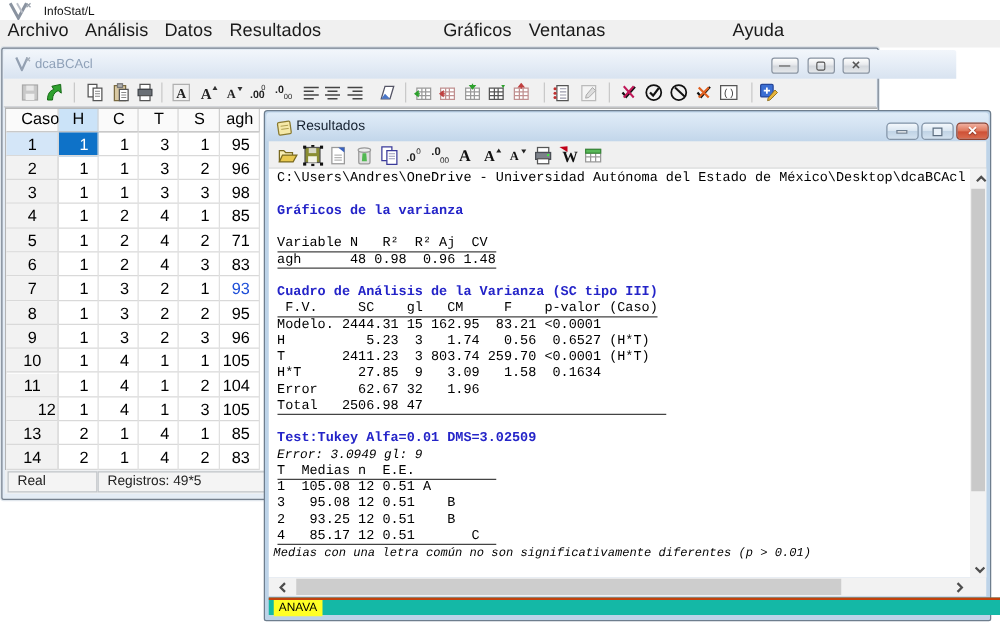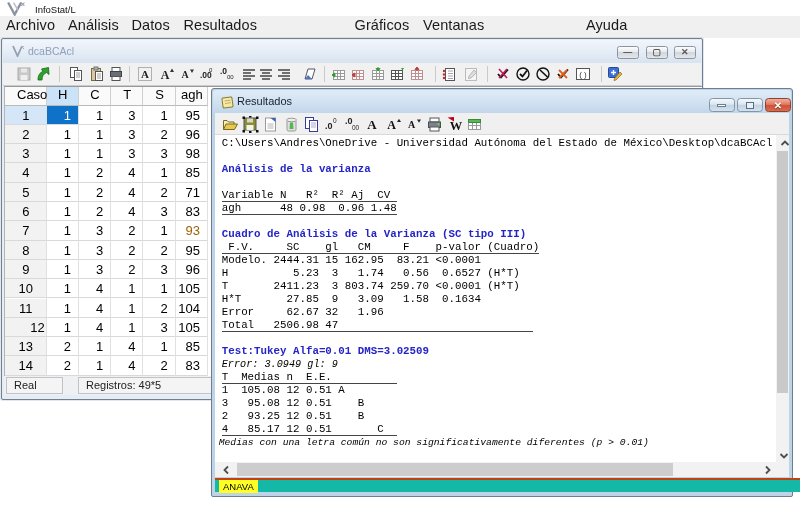--- a/index.html
+++ b/index.html
@@ -9,21 +9,21 @@
 
 
 #apptitle{left:0;top:0;width:800px;height:16px;background:#fff}
 #apptitle .txt{left:35px;top:4px;font-size:9.5px;color:#111}
 
 #menubar{left:0;top:16px;width:800px;height:21.5px;background:#f0f0f0}
 #menubar span{position:absolute;top:-2px;height:21.5px;line-height:22px;font-size:14.5px;color:#1a1a1a;letter-spacing:0.1px}
 
 
 #datawin{left:1px;top:37.5px;width:702px;height:362.5px;background:#e4ecf5;border:1px solid #747f8d;border-radius:2px;box-shadow:0 0 0 1px rgba(180,195,210,.4)}
-#dwtitle{left:1px;top:1px;width:698px;height:23px;background:linear-gradient(180deg,#f2f6fb 0%,#e4ecf6 55%,#d8e3f0 100%);border-radius:2px 2px 0 0}
+#dwtitle{left:1px;top:1px;width:762px;height:23px;background:linear-gradient(180deg,#f2f6fb 0%,#e4ecf6 55%,#d8e3f0 100%);border-radius:2px 2px 0 0}
 #dwtitle .txt{left:25px;top:5.5px;font-size:10.5px;color:#8fa1b8}
 .wbtn{position:absolute;width:22.5px;height:13.5px;border:1px solid #8b95a2;border-radius:2.5px;background:linear-gradient(180deg,#fdfdfd 0%,#e8eaed 45%,#d3d7dc 50%,#e4e7ea 100%);}
 .wbtn .g{position:absolute;left:0;top:0;width:100%;height:100%;display:flex;align-items:center;justify-content:center;font-size:9px;color:#555;font-weight:bold}
 #dwtool{left:1px;top:24.5px;width:698px;height:22.5px;background:#f1f1f1;border-bottom:1px solid #c9ccd1}
 .sep{position:absolute;top:3px;width:1px;height:16px;background:#c9c9c9}
 .ic{position:absolute;top:3px;width:16px;height:16px}
 
 #dwtable{left:2px;top:47px;width:698px;height:290px;background:#fff;overflow:hidden;border-top:1px solid #999;border-left:1px solid #b5b5b5}
 .vl{position:absolute;top:0;width:1px;background:#e0e0e0}
 .cell{position:absolute;font-size:13px;color:#000;height:19.3px;line-height:19.3px}
@@ -321,21 +321,21 @@
       <div class="cell cc" style="left:0px;top:134.8px;width:41.7px">7</div>
       <div class="abs" style="left:41.7px;top:134.8px;width:32.2px;height:19.3px;border-bottom:1px solid #d9d9d9"></div>
       <div class="cell rc" style="left:41.7px;top:134.8px;width:32.2px;color:#000">1</div>
       <div class="abs" style="left:73.9px;top:134.8px;width:32.3px;height:19.3px;border-bottom:1px solid #d9d9d9"></div>
       <div class="cell rc" style="left:73.9px;top:134.8px;width:32.3px;color:#000">3</div>
       <div class="abs" style="left:106.2px;top:134.8px;width:32.2px;height:19.3px;border-bottom:1px solid #d9d9d9"></div>
       <div class="cell rc" style="left:106.2px;top:134.8px;width:32.2px;color:#000">2</div>
       <div class="abs" style="left:138.4px;top:134.8px;width:32.29999999999998px;height:19.3px;border-bottom:1px solid #d9d9d9"></div>
       <div class="cell rc" style="left:138.4px;top:134.8px;width:32.29999999999998px;color:#000">1</div>
       <div class="abs" style="left:170.7px;top:134.8px;width:32.20000000000002px;height:19.3px;border-bottom:1px solid #d9d9d9"></div>
-      <div class="cell rc" style="left:170.7px;top:134.8px;width:32.20000000000002px;color:#a16207">93</div>
+      <div class="cell rc" style="left:170.7px;top:134.8px;width:32.20000000000002px;color:#1d4ed8">93</div>
       <div class="abs" style="left:0px;top:154.1px;width:41.7px;height:19.3px;background:#f2f2f2;border-right:1px solid #cfcfcf;border-bottom:1px solid #d9d9d9"></div>
       <div class="cell cc" style="left:0px;top:154.1px;width:41.7px">8</div>
       <div class="abs" style="left:41.7px;top:154.1px;width:32.2px;height:19.3px;border-bottom:1px solid #d9d9d9"></div>
       <div class="cell rc" style="left:41.7px;top:154.1px;width:32.2px;color:#000">1</div>
       <div class="abs" style="left:73.9px;top:154.1px;width:32.3px;height:19.3px;border-bottom:1px solid #d9d9d9"></div>
       <div class="cell rc" style="left:73.9px;top:154.1px;width:32.3px;color:#000">3</div>
       <div class="abs" style="left:106.2px;top:154.1px;width:32.2px;height:19.3px;border-bottom:1px solid #d9d9d9"></div>
       <div class="cell rc" style="left:106.2px;top:154.1px;width:32.2px;color:#000">2</div>
       <div class="abs" style="left:138.4px;top:154.1px;width:32.29999999999998px;height:19.3px;border-bottom:1px solid #d9d9d9"></div>
       <div class="cell rc" style="left:138.4px;top:154.1px;width:32.29999999999998px;color:#000">2</div>
@@ -414,21 +414,21 @@
       <div class="abs" style="left:170.7px;top:269.9px;width:32.20000000000002px;height:19.3px;border-bottom:1px solid #d9d9d9"></div>
       <div class="cell rc" style="left:170.7px;top:269.9px;width:32.20000000000002px;color:#000">83</div>
       <div class="vl" style="left:40.7px;top:19px;height:270.2px"></div>
       <div class="vl" style="left:72.9px;top:19px;height:270.2px"></div>
       <div class="vl" style="left:105.2px;top:19px;height:270.2px"></div>
       <div class="vl" style="left:137.4px;top:19px;height:270.2px"></div>
       <div class="vl" style="left:169.7px;top:19px;height:270.2px"></div>
       <div class="vl" style="left:201.9px;top:19px;height:270.2px"></div>
     </div>
   <div class="abs" id="dwstatus">
-    <div class="spanel" style="left:2px;width:57px">Real</div>
+    <div class="spanel" style="left:2px;width:72px">Real</div>
     <div class="spanel" style="left:74px;width:622px">Registros: 49*5</div>
   </div>
 </div>
 
 <div class="abs" id="reswin">
   <div class="abs" id="rwtitle">
     <svg class="abs" style="left:7px;top:4.5px" width="15" height="15" viewBox="0 0 15 15">
       <rect x="2.5" y="2.5" width="10" height="10" rx="1" transform="rotate(-8 7.5 7.5)" fill="#f5e9a8" stroke="#8a7a30" stroke-width="1"></rect>
       <path d="M4.5 6 l6 -.8 M5 8.5 l6 -.8" stroke="#b0a050" stroke-width=".8"></path>
     </svg>
@@ -515,27 +515,27 @@
           <g stroke="#999" fill="#fff">
             <rect x="2.5" y="3.5" width="12" height="10"></rect>
             <path d="M2.5 6.5h12M2.5 9.5h12M6.5 3.5v10M10.5 3.5v10"></path>
           </g>
           <rect x="2.5" y="3.5" width="12" height="3" fill="#58b858" stroke="#3a8a3a"></rect>
         </svg></div>
     </div>
   <div class="abs" id="rwbody"></div>
   <pre class="abs" id="rtext">C:\Users\Andres\OneDrive - Universidad Autónoma del Estado de México\Desktop\dcaBCAcl
 
-<span class="b">Análisis de la varianza</span>
+<span class="b">Gráficos de la varianza</span>
 
 <span class="ul">Variable N   R²  R² Aj  CV </span>
 <span class="ul">agh      48 0.98  0.96 1.48</span>
 
 <span class="b">Cuadro de Análisis de la Varianza (SC tipo III)</span>
-<span class="ul"> F.V.     SC    gl   CM     F    p-valor (Cuadro)</span>
+<span class="ul"> F.V.     SC    gl   CM     F    p-valor (Caso)</span>
 Modelo. 2444.31 15 162.95  83.21 &lt;0.0001
 H          5.23  3   1.74   0.56  0.6527 (H*T)
 T       2411.23  3 803.74 259.70 &lt;0.0001 (H*T)
 H*T       27.85  9   3.09   1.58  0.1634
 Error     62.67 32   1.96
 <span class="ul">Total   2506.98 47                              </span>
 
 <span class="b">Test:Tukey Alfa=0.01 DMS=3.02509</span>
 <span class="i">Error: 3.0949 gl: 9</span>
 <span class="ul">T  Medias n  E.E.          </span>

